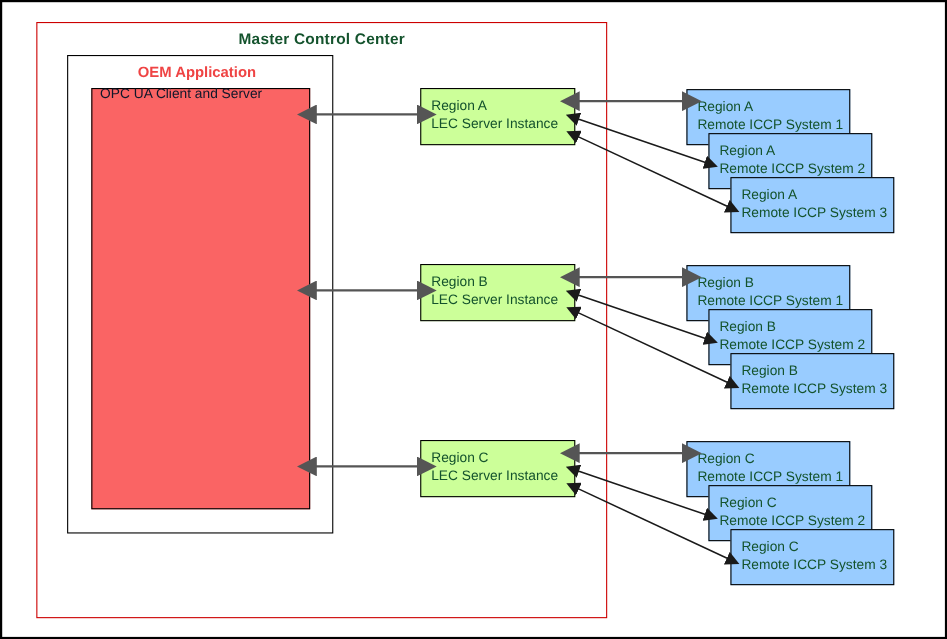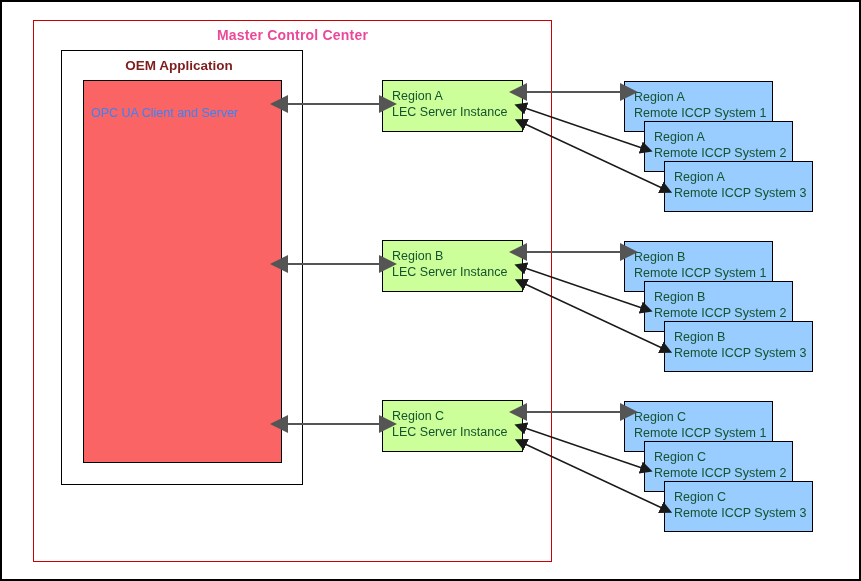--- a/index.html
+++ b/index.html
@@ -28,59 +28,59 @@
     box-sizing: border-box;
   }
   .mcc-title {
     position: absolute;
     left: 31px;
     top: 25px;
     width: 519px;
     text-align: center;
     font-size: 14px;
     font-weight: bold;
-    color: #ec4899;
+    color: #14532d;
     letter-spacing: 0.2px;
   }
   .oem-frame {
     position: absolute;
     left: 59px;
     top: 48px;
     width: 242px;
     height: 435px;
     border: 1.5px solid #000000;
     box-sizing: border-box;
     background: #ffffff;
   }
   .oem-title {
     position: absolute;
     left: 59px;
     top: 56px;
     width: 236px;
     text-align: center;
     font-size: 13.5px;
     font-weight: bold;
-    color: #7f1d1d;
+    color: #ef4444;
   }
   .opc-box {
     position: absolute;
     left: 81px;
     top: 78px;
     width: 199px;
     height: 383px;
     background: #fa6464;
     border: 1.5px solid #000000;
     box-sizing: border-box;
   }
   .opc-label {
     position: absolute;
     left: 89px;
-    top: 104px;
+    top: 76px;
     font-size: 12.5px;
-    color: #3b82f6;
+    color: #0f172a;
     white-space: nowrap;
   }
   
   .lec-box {
     position: absolute;
     width: 141px;
     height: 52px;
     background: #ccff99;
     border: 1.5px solid #000000;
     box-sizing: border-box;

